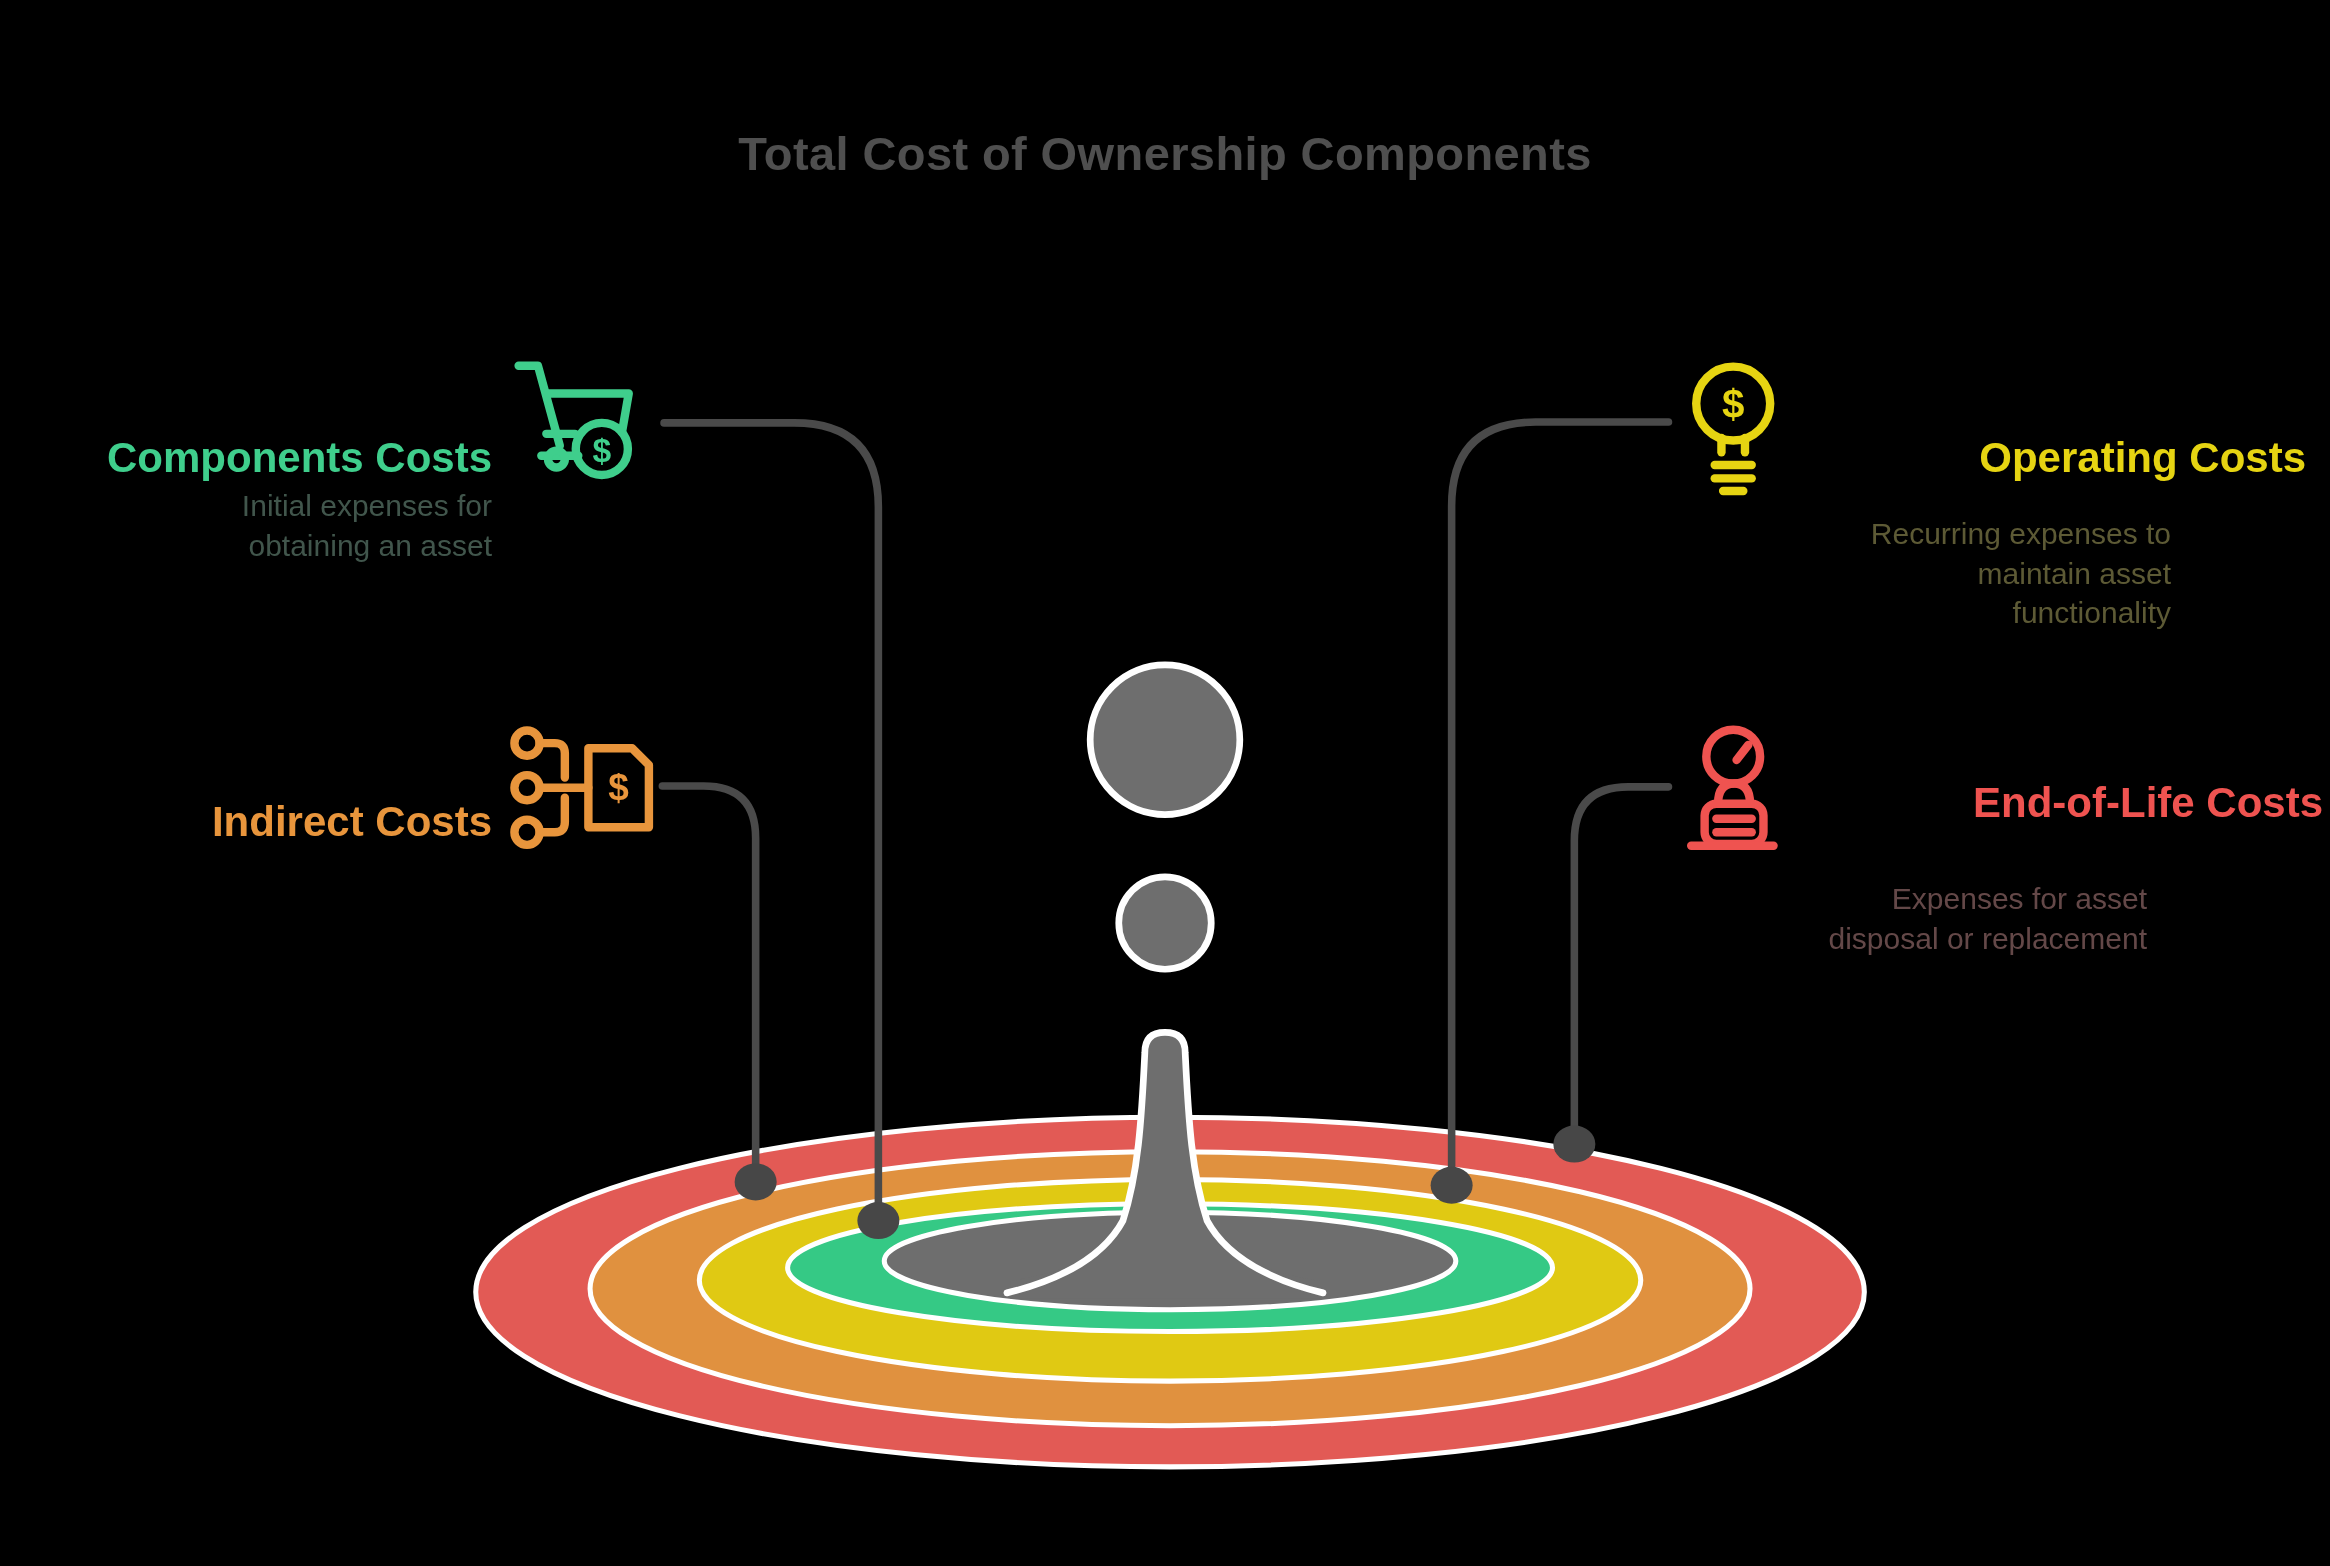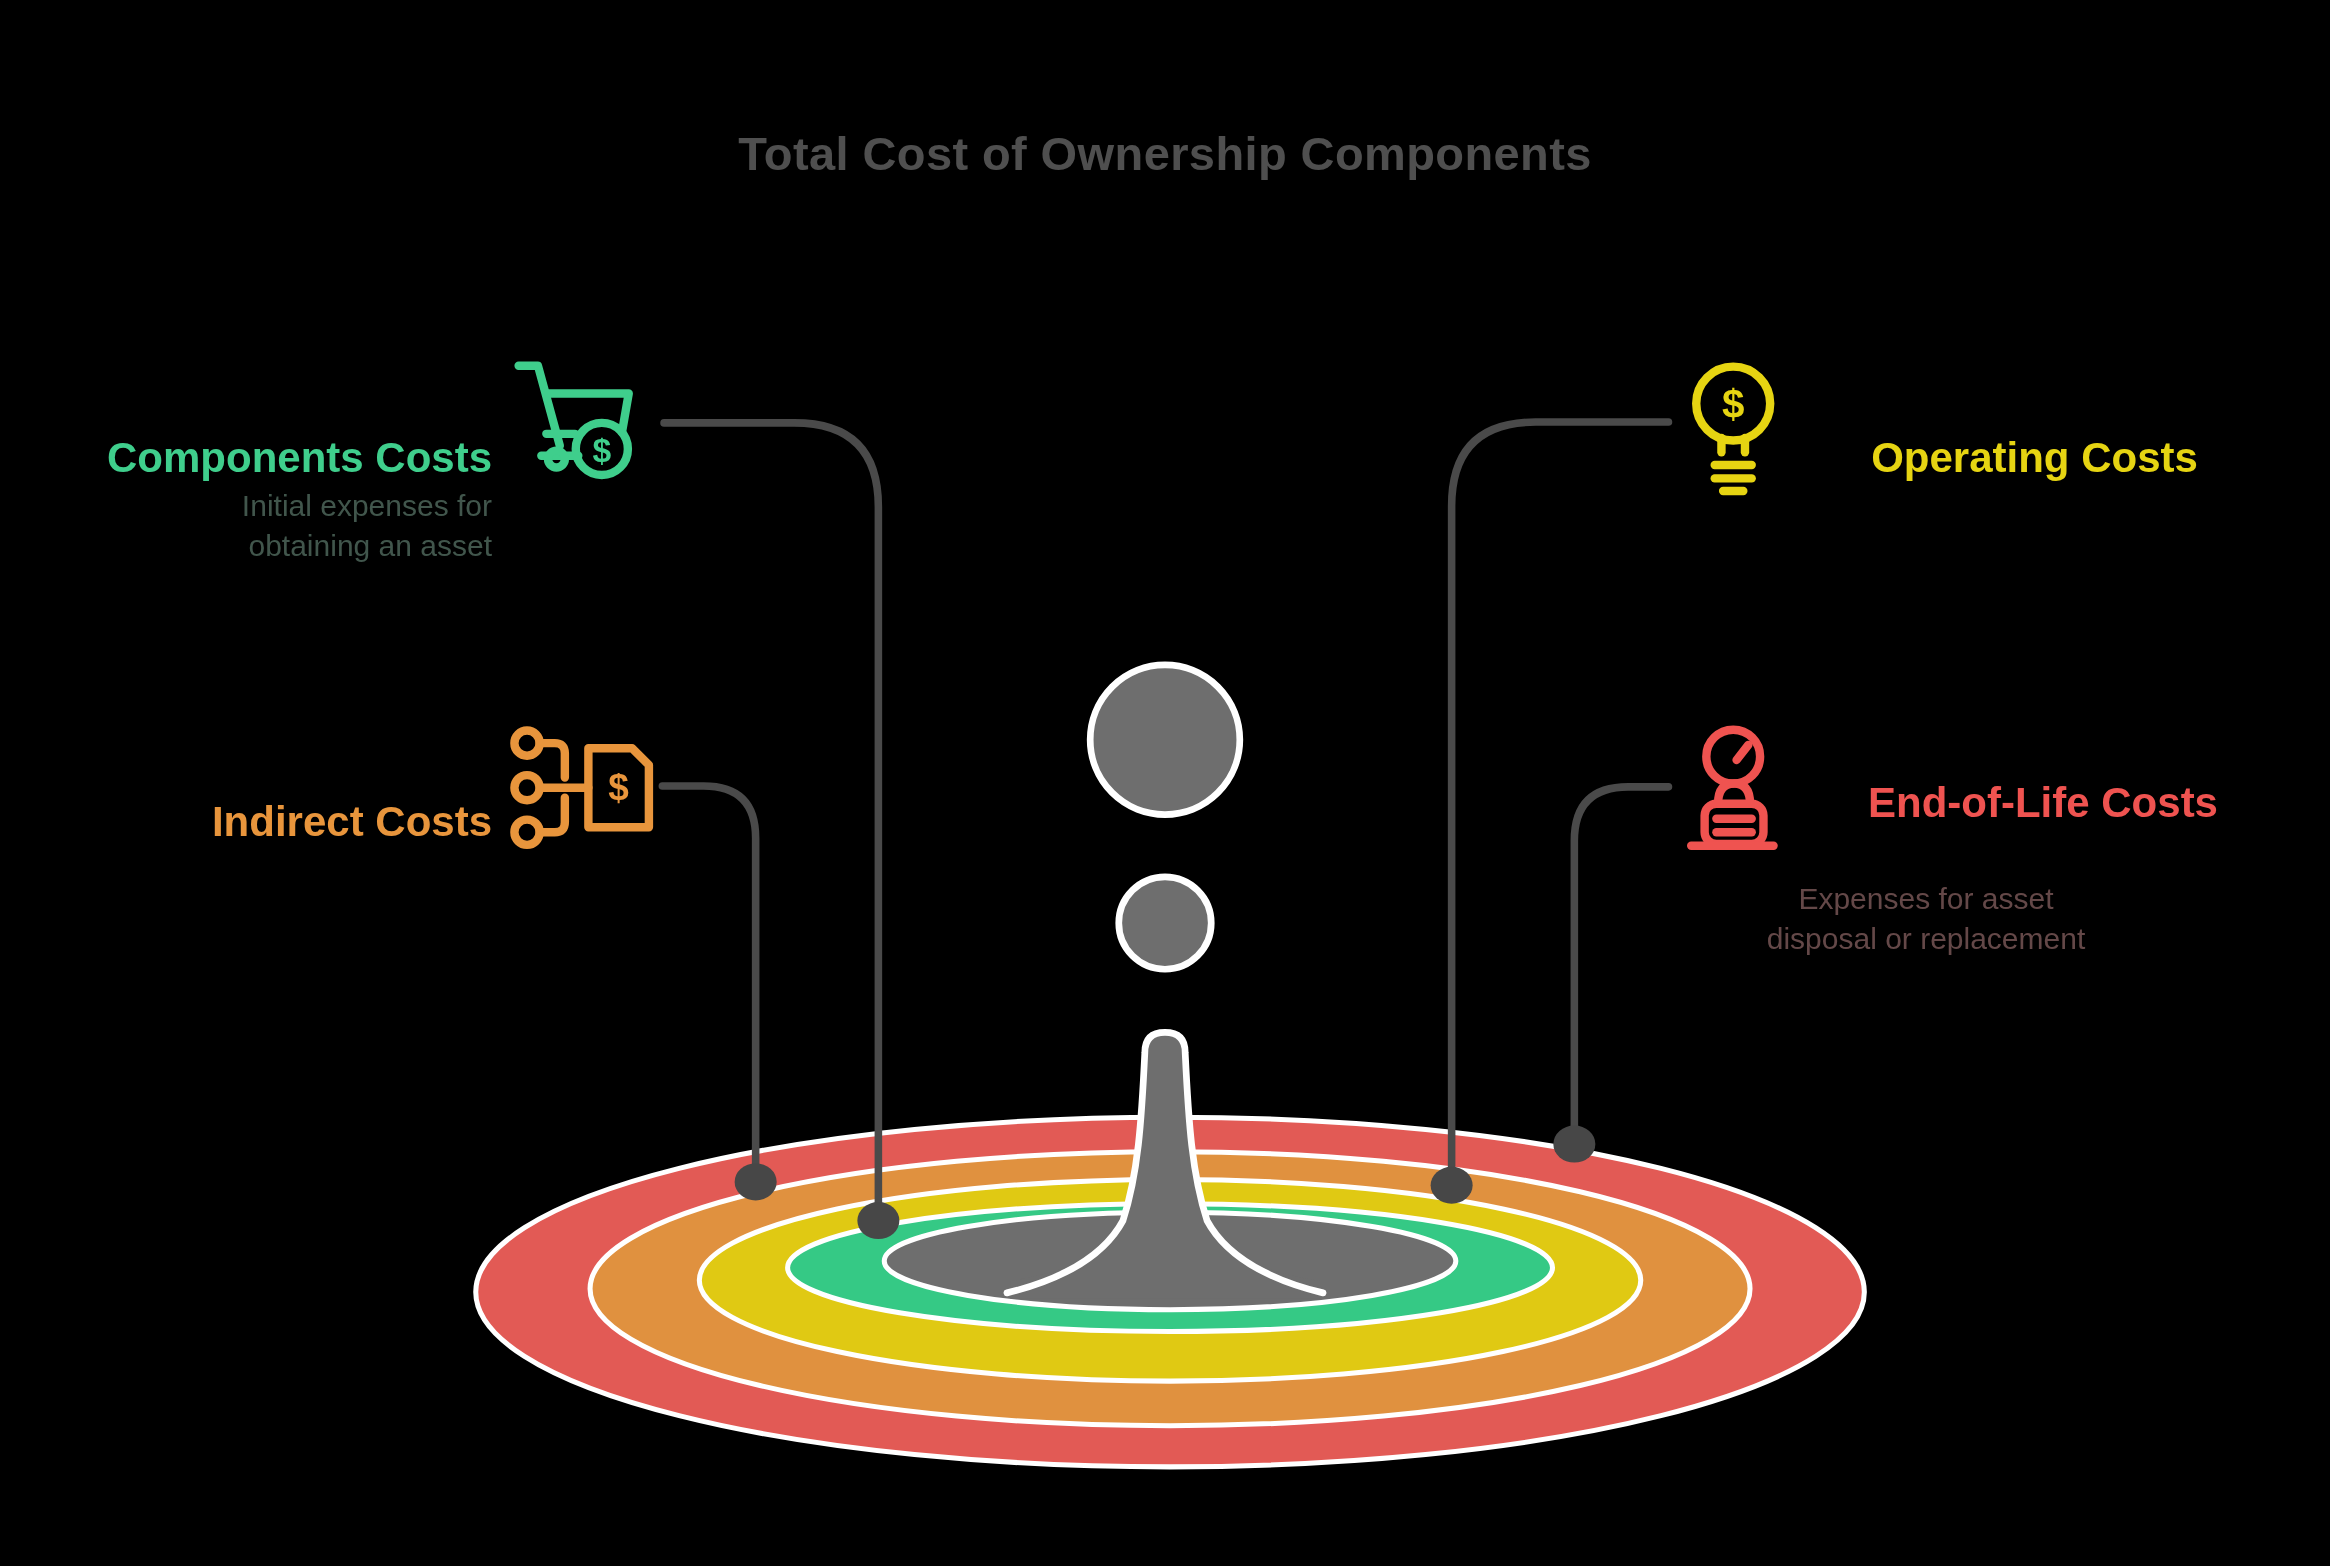--- a/index.html
+++ b/index.html
@@ -7,21 +7,21 @@
     position:relative;width:2330px;height:1567px;background:#000;overflow:hidden;
     font-family:"Liberation Sans",sans-serif;
   }
   .title{
     position:absolute;left:0;right:0;top:126px;text-align:center;
     font-size:47px;font-weight:700;color:#4f4f4f;letter-spacing:0.4px;
   }
   .heading{position:absolute;font-size:42px;font-weight:700;line-height:1.1;}
   .subtext{position:absolute;font-size:30px;font-weight:400;line-height:1.32;}
   .col-left{text-align:right;}
-  .col-right{text-align:center;}
+  .col-right{text-align:right;margin-left:36px;}
   .h-acq{left:34px;width:458px;top:435px;}
   .s-acq{left:34px;width:458px;top:486px;}
   .s-acq .inner{display:inline-block;max-width:319px;text-align:right;}
   .h-ind{left:34px;width:458px;top:799px;}
   .s-ind{left:34px;width:458px;top:879px;}
   .s-ind .inner{display:inline-block;max-width:361px;text-align:right;}
   .h-opr{left:1799px;width:471px;top:435px;}
   .s-opr{left:1799px;width:336px;top:514px;}
   .h-eol{left:1799px;width:488px;top:780px;}
   .s-eol{left:1741px;width:370px;top:879px;}
@@ -118,20 +118,21 @@
   </svg>
 
   <div class="title">Total Cost of Ownership Components</div>
 
   <div class="heading col-left h-acq" style="color: rgb(63, 206, 140);">Components Costs</div>
   <div class="subtext col-left s-acq">
     <span class="inner" style="color: rgb(65, 86, 76);">Initial expenses for obtaining an asset</span>
   </div>
 
   <div class="heading col-right h-opr" style="color: rgb(230, 212, 18);">Operating Costs</div>
+  <div class="subtext col-right s-opr" style="color: rgb(93, 90, 53);">Recurring expenses to maintain asset functionality</div>
 
   <div class="heading col-left h-ind" style="color: rgb(232, 149, 60);">Indirect Costs</div>
 
   <div class="heading col-right h-eol" style="color: rgb(239, 83, 80);">End-of-Life Costs</div>
   <div class="subtext col-right s-eol" style="color: rgb(100, 72, 72);">Expenses for asset disposal or replacement</div>
 
 </div>
 
 
 </body></html>

